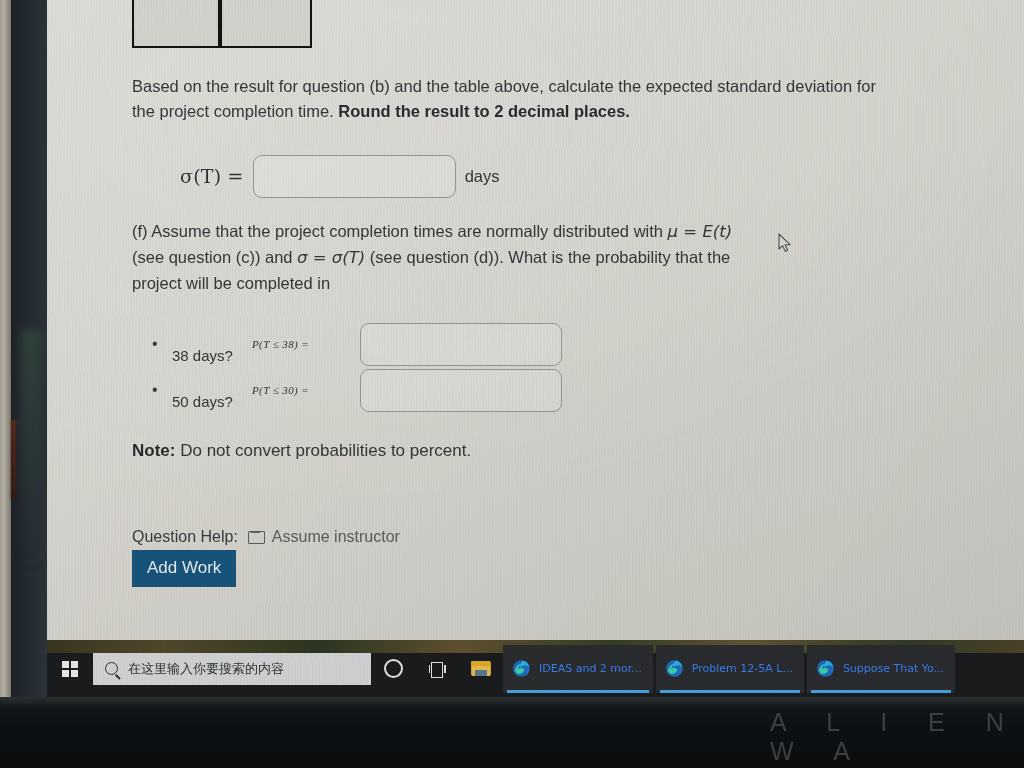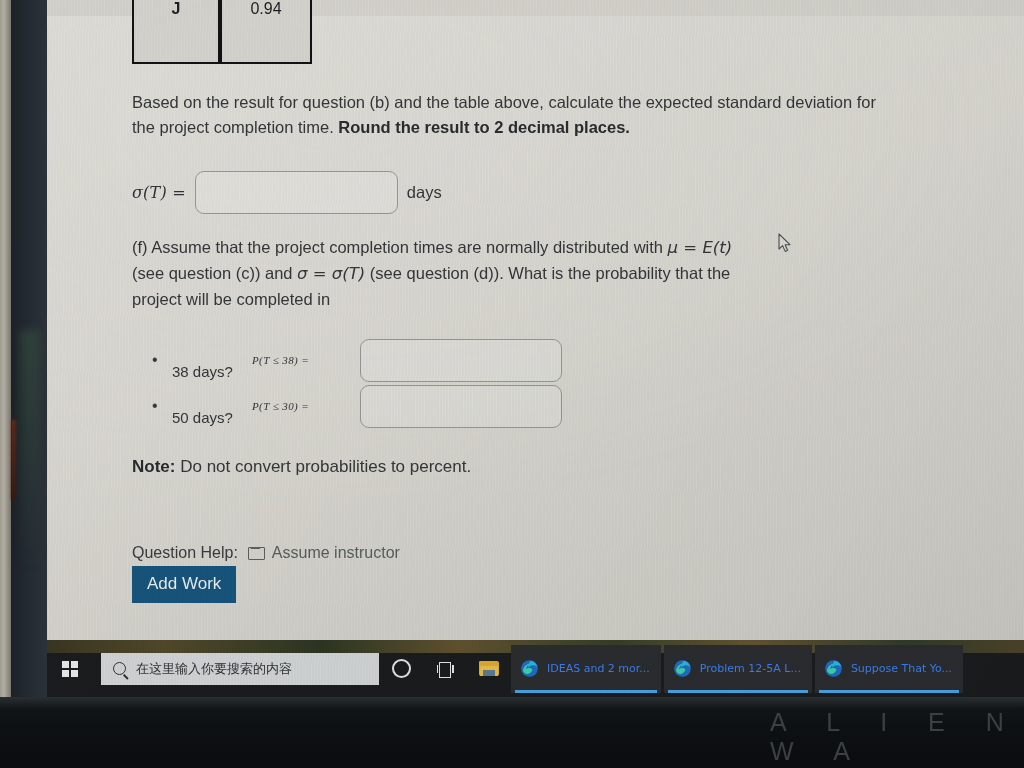--- a/index.html
+++ b/index.html
@@ -65,21 +65,21 @@
     background:
       repeating-linear-gradient(91deg, rgba(255,255,255,0.055) 0 1px, rgba(0,0,0,0.035) 1px 3px),
       radial-gradient(130% 95% at 28% 18%, rgba(255,255,255,0.26), rgba(255,255,255,0) 58%),
       linear-gradient(123deg, rgba(210,212,208,0.25) 0%, rgba(168,170,166,0.30) 100%);
     pointer-events: none;
     mix-blend-mode: multiply;
     opacity: .55;
   }
 
   .page {
-    position: absolute; left: 0; top: 16px; width: 977px; height: 640px;
+    position: absolute; left: 0; top: 0; width: 977px; height: 640px;
     background: linear-gradient(160deg,#e2e1dc 0%, #dedcd6 45%, #cfcdc7 100%);
     color: #2f3234;
   }
   .content {
     position: absolute; left: 19px; top: 0; width: 940px;
     font-size: 16.5px;
     line-height: 1.5;
     color: #35383a;
   }
 
@@ -109,22 +109,23 @@
   b, .bold { font-weight: 700; color: #2a2d2f; }
   .mathsym { font-family: "DejaVu Sans", sans-serif; font-style: italic; }
 
   
   .sigma-row {
     position: absolute; left: 66px; top: 155px;
     display: flex; align-items: center; gap: 9px;
   }
   .sigma-lbl {
     font-family: "DejaVu Serif", serif;
-    font-size: 16px; font-style: italic; color: #303336;
+    font-size: 19px; color: #303336;
     letter-spacing: .2px;
+    margin-left: 48px;
   }
   .ansbox {
     background: rgba(255,255,255,0.16);
     border: 1px solid #9a9b98;
     border-radius: 9px;
     box-sizing: border-box;
   }
   .box-sigma { width: 203px; height: 43px; }
   .units { font-size: 16.5px; color: #35383a; }
 
@@ -212,21 +213,20 @@
     gap: 2px;
   }
   .winlogo i { background: #eceff1; display: block; }
   .tb-search {
     width: 278px; height: 32px;
     background: #d7d9da;
     display: flex; align-items: center; gap: 10px;
     padding-left: 12px;
     box-sizing: border-box;
     cursor: text;
-    margin-left: 8px;
   }
   .srch-glass {
     width: 11px; height: 11px; border: 1.5px solid #2f3335; border-radius: 50%;
     position: relative; flex: none;
   }
   .srch-glass::after {
     content: ""; position: absolute; right: -4px; bottom: -3px;
     width: 6px; height: 1.5px; background: #2f3335; transform: rotate(45deg);
   }
   .srch-ph {

